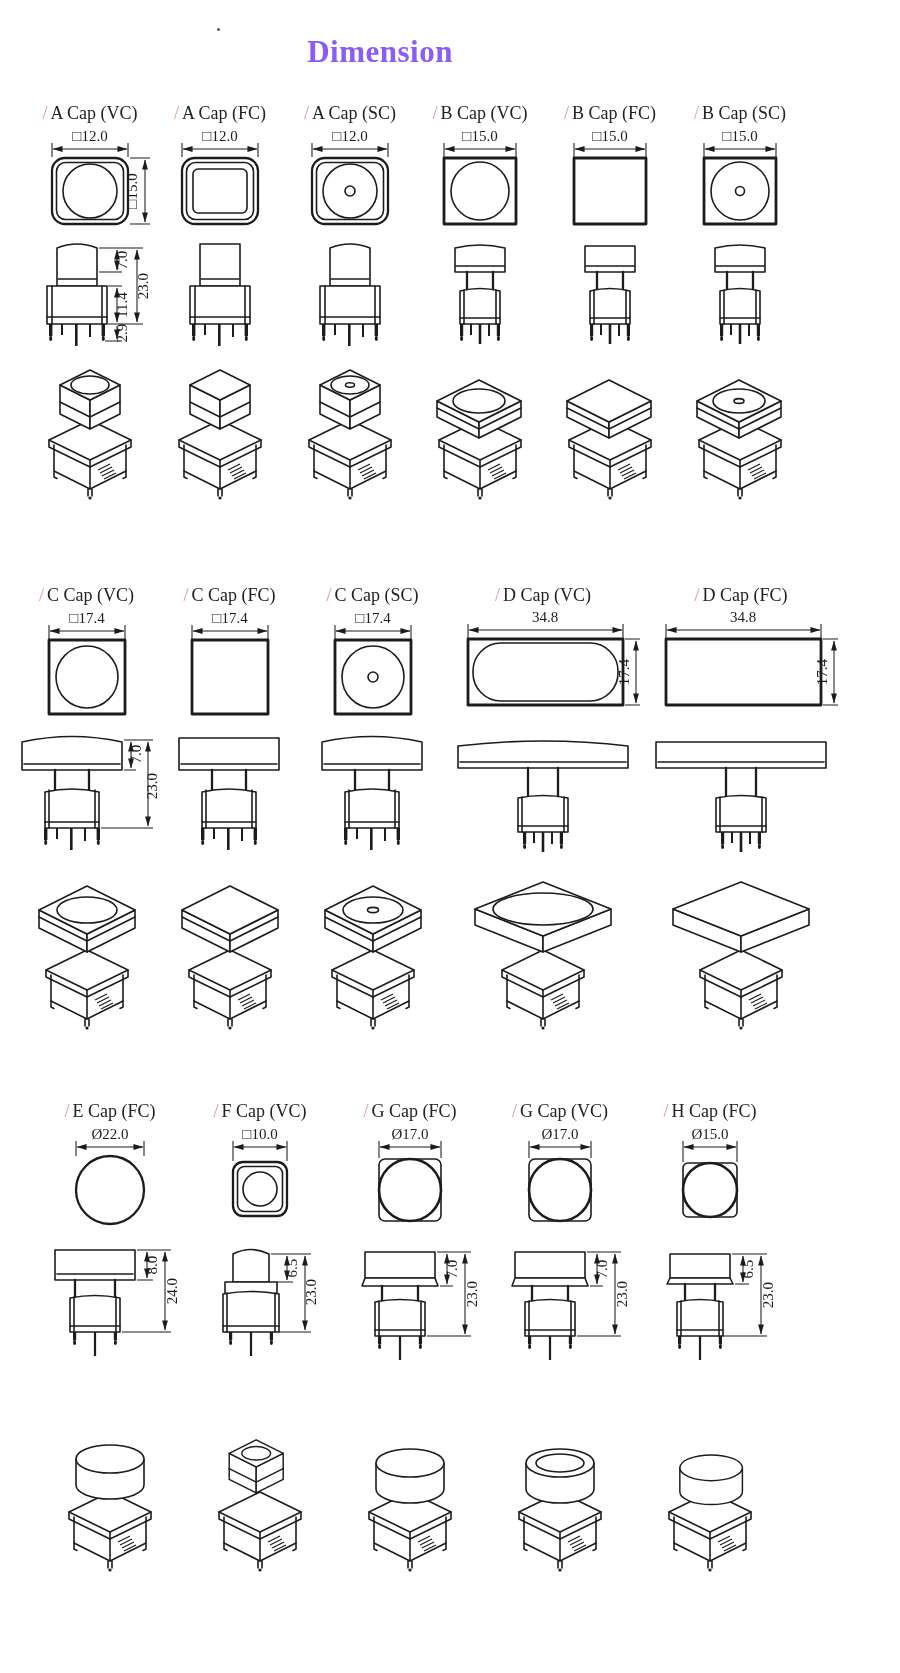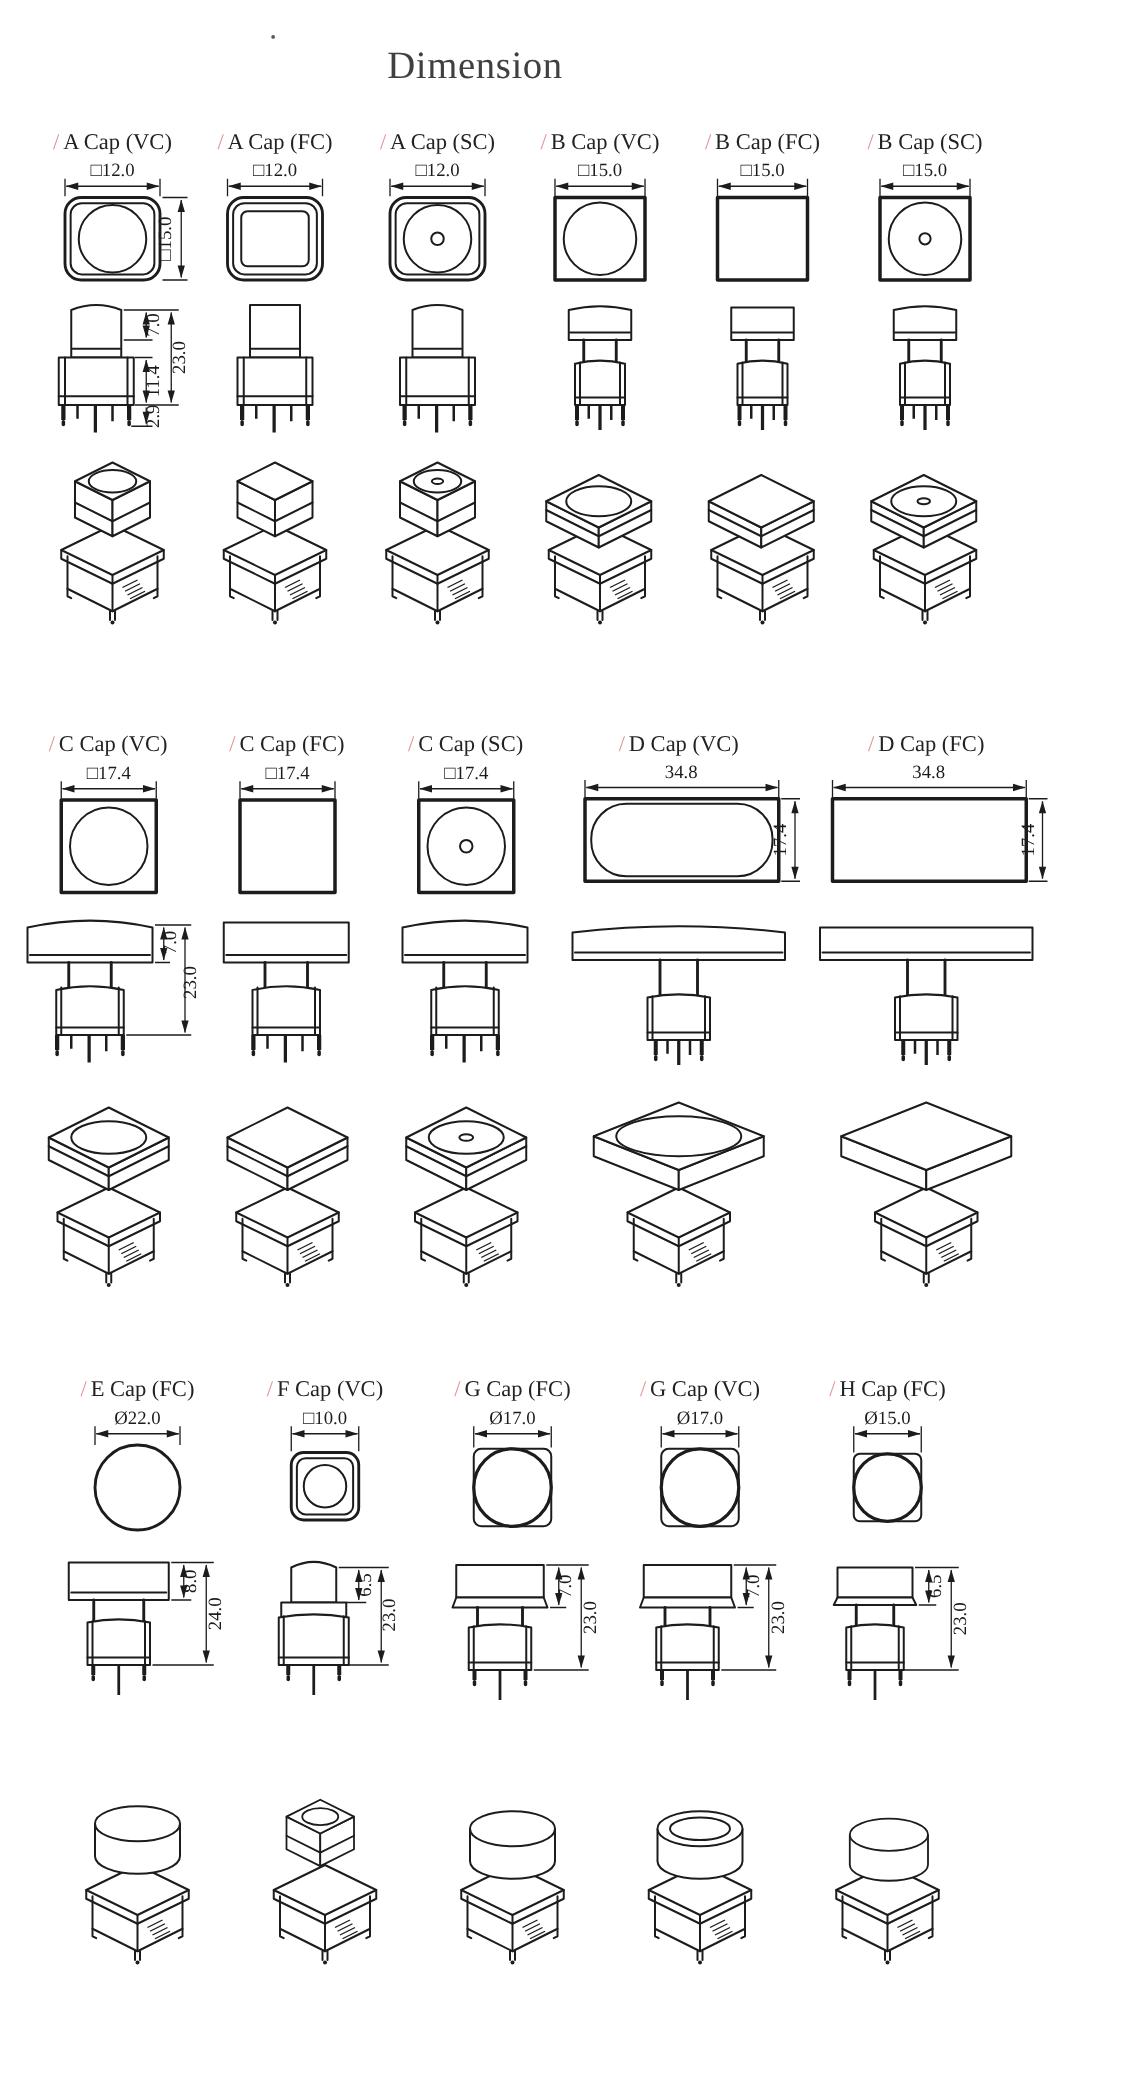--- a/index.html
+++ b/index.html
@@ -4,21 +4,21 @@
 <style>
   * { margin:0; padding:0; box-sizing:border-box; }
   html,body { background:#fff; }
   body {
     width:900px; height:1673px; position:relative;
     font-family:"Liberation Serif","DejaVu Serif",serif;
     color:#1f1f1f; overflow:hidden;
   }
   .page-title {
     position:absolute; top:34px; left:0; width:760px; text-align:center;
-    font-size:31px; font-weight:normal; letter-spacing:.5px; color:#404040;
+    font-size:31px; font-weight:bold; letter-spacing:.5px; color:#8b5cf6;
   }
   .stray-dot { position:absolute; left:217px; top:28px; width:3px; height:3px;
     background:#555; border-radius:50%; }
   .group { position:absolute; display:flex; align-items:flex-start; }
   .g1 { top:98px;  left:25px; }
   .g2 { top:580px; left:15px; }
   .g3 { top:1096px; left:35px; }
   .cell { display:flex; flex-direction:column; align-items:center; }
   .w130 { width:130px; } .w143 { width:143px; } .w198 { width:198px; } .w150 { width:150px; }
   .cap-label { height:30px; display:flex; align-items:center; justify-content:center;

